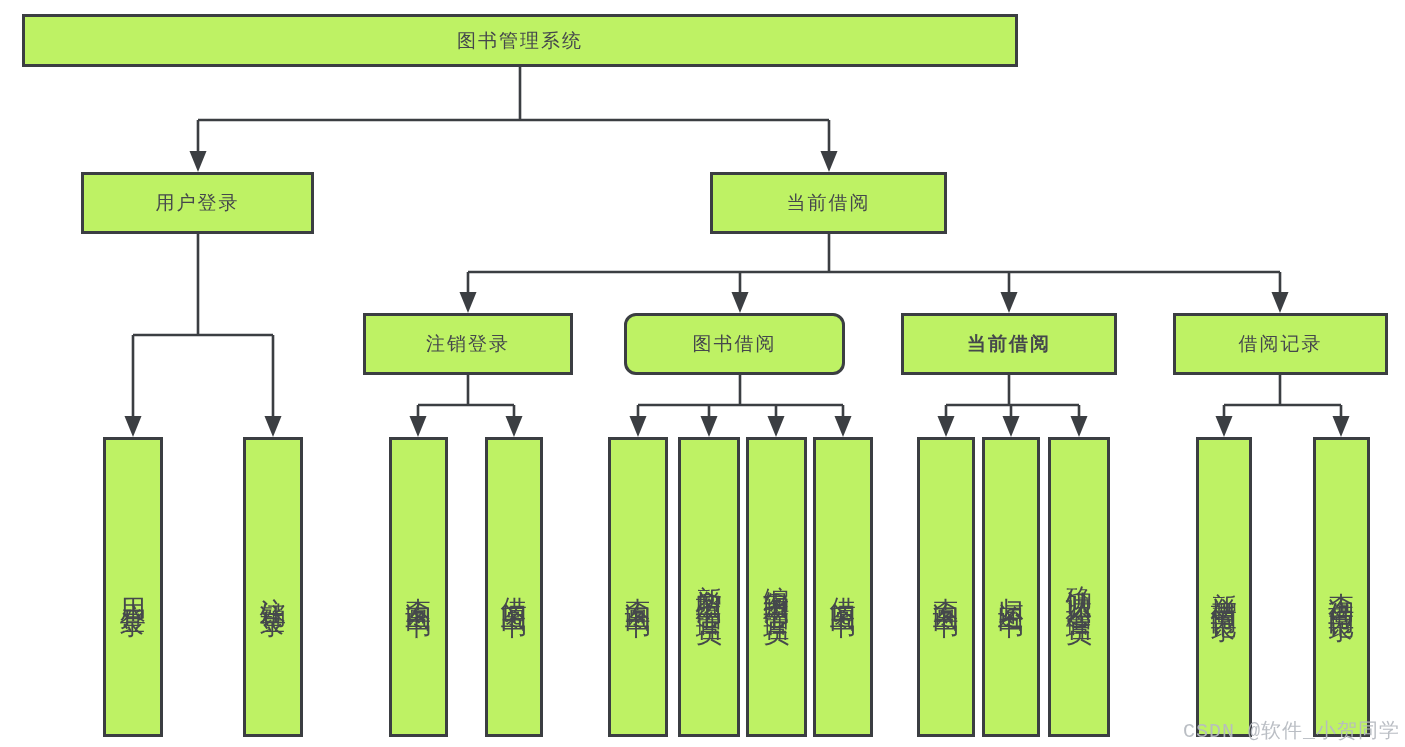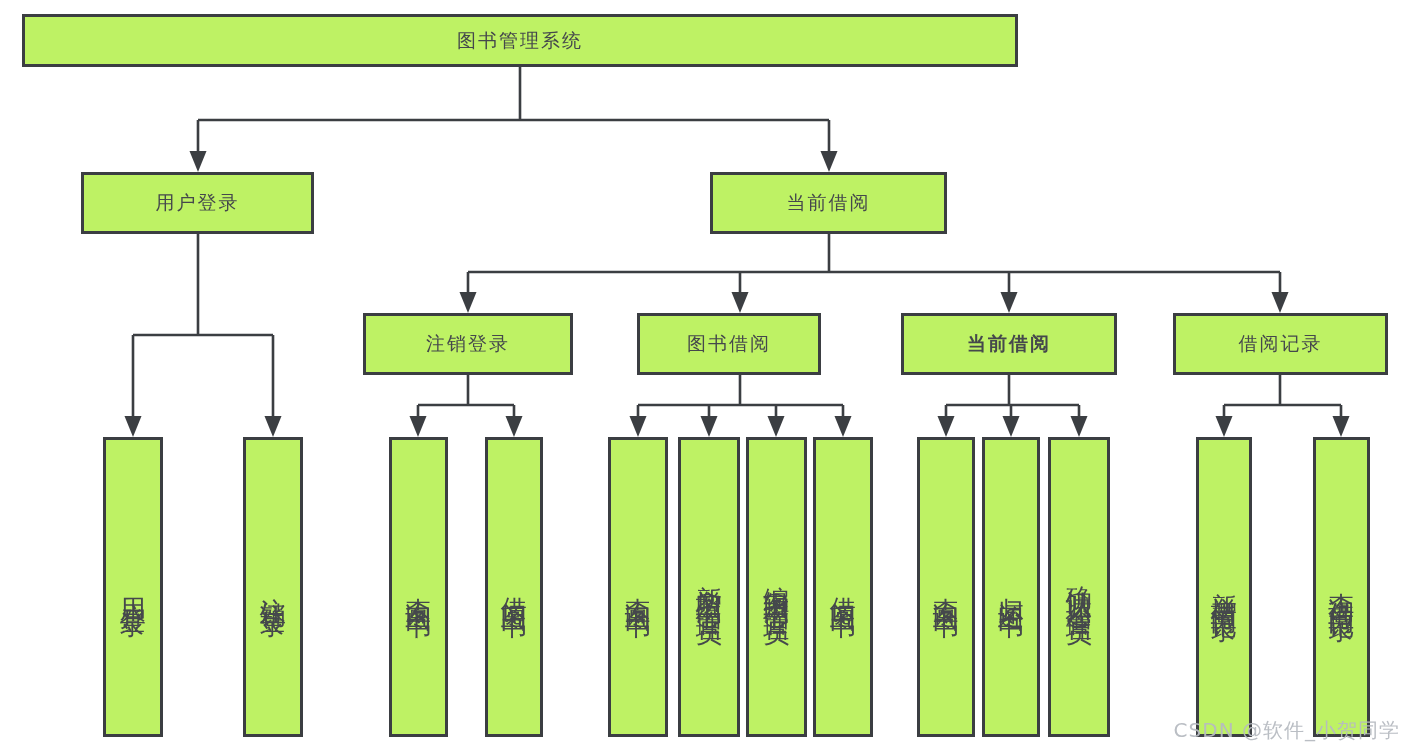--- a/index.html
+++ b/index.html
@@ -44,21 +44,21 @@
     text-orientation: mixed;
     font-size: 26px;
     line-height: 1.1;
     letter-spacing: 5px;
   }
   
   .n-root      { left: 22px;   top: 14px;  width: 996px; height: 53px; }
   .n-userlogin { left: 81px;   top: 172px; width: 233px; height: 62px; }
   .n-bookmgmt  { left: 710px;  top: 172px; width: 237px; height: 62px; }
   .n-newbooks  { left: 363px;  top: 313px; width: 210px; height: 62px; }
-  .n-borrow    { left: 637px;  top: 313px; width: 184px; height: 62px; }
+  .n-borrow    { left: 624px;  top: 313px; width: 221px; height: 62px; border-radius: 12px; }
   .n-current   { left: 901px;  top: 313px; width: 216px; height: 62px; font-weight: bold; }
   .n-records   { left: 1173px; top: 313px; width: 215px; height: 62px; font-family: Liberation Mono, monospace; }
   .leaf { top: 437px; height: 300px; }
   .lf-ul1 { left: 103px;  width: 60px; }
   .lf-ul2 { left: 243px;  width: 60px; }
   .lf-nb1 { left: 389px;  width: 59px; }
   .lf-nb2 { left: 485px;  width: 58px; }
   .lf-bb1 { left: 608px;  width: 60px; }
   .lf-bb2 { left: 678px;  width: 62px; }
   .lf-bb3 { left: 746px;  width: 61px; }
@@ -70,20 +70,21 @@
   .lf-br2 { left: 1313px; width: 57px; }
   .watermark {
     position: absolute;
     right: 5px;
     bottom: 3px;
     font-size: 20px;
     letter-spacing: 1px;
     color: rgba(182, 187, 193, 0.95);
     z-index: 5;
     white-space: nowrap;
+    font-family: Liberation Mono, monospace;
   }
 </style>
 </head>
 <body>
 
 <div class="stage">
 
   <svg class="connectors" viewBox="0 0 1405 747" xmlns="http://www.w3.org/2000/svg">
     <g stroke="#3b3e42" stroke-width="2.6" fill="none">
       <path d="M520,67 V120 M198,120 H829 M198,120 V154 M829,120 V154"></path>

